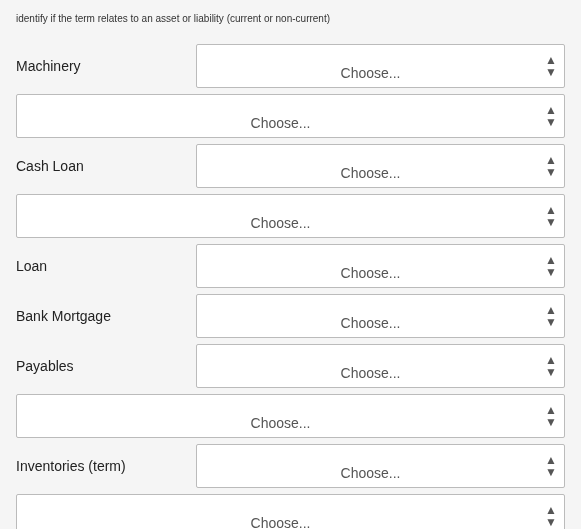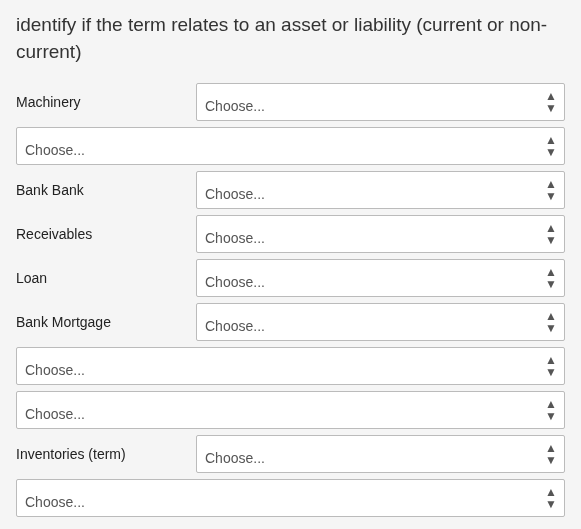--- a/index.html
+++ b/index.html
@@ -10,21 +10,21 @@
 
     body {
       font-family: Arial, sans-serif;
       background: #f5f5f5;
       width: 581px;
       min-height: 529px;
       padding: 12px 16px;
     }
 
     .instruction {
-      font-size: 19px;
+      font-size: 10px;
       color: #333;
       margin-bottom: 18px;
       line-height: 1.4;
     }
 
     .row {
       display: flex;
       align-items: center;
       margin-bottom: 6px;
     }
@@ -36,30 +36,31 @@
       padding-right: 10px;
     }
 
     .select-wrapper {
       position: relative;
       flex: 1;
     }
 
     .select-wrapper select {
       width: 100%;
-      padding: 14px 28px 6px 8px;
+      padding: 20px 28px 6px 8px;
       font-size: 14px;
       color: #555;
       background: #fff;
       border: 1px solid #bbb;
       border-radius: 2px;
       appearance: none;
       -webkit-appearance: none;
       cursor: pointer;
       outline: none;
+      text-align: center;
     }
 
     .select-wrapper .arrow {
       position: absolute;
       right: 8px;
       top: 50%;
       transform: translateY(-50%);
       pointer-events: none;
       font-size: 12px;
       color: #555;
@@ -86,48 +87,48 @@
           <span class="arrow-down">▼</span>
         </span></div>
     </div>
     <div class="row">
       <div class="select-wrapper"><select><option value="">Choose...</option><option value="current-asset">Current Asset</option><option value="non-current-asset">Non-Current Asset</option><option value="current-liability">Current Liability</option><option value="non-current-liability">Non-Current Liability</option></select><span class="arrow">
           <span class="arrow-up">▲</span>
           <span class="arrow-down">▼</span>
         </span></div>
     </div>
     <div class="row">
-      <span class="label">Bank Bank</span>
+      <span class="label">Cash Loan</span>
       <div class="select-wrapper"><select><option value="">Choose...</option><option value="current-asset">Current Asset</option><option value="non-current-asset">Non-Current Asset</option><option value="current-liability">Current Liability</option><option value="non-current-liability">Non-Current Liability</option></select><span class="arrow">
           <span class="arrow-up">▲</span>
           <span class="arrow-down">▼</span>
         </span></div>
     </div>
     <div class="row">
-      <span class="label">Receivables</span>
       <div class="select-wrapper"><select><option value="">Choose...</option><option value="current-asset">Current Asset</option><option value="non-current-asset">Non-Current Asset</option><option value="current-liability">Current Liability</option><option value="non-current-liability">Non-Current Liability</option></select><span class="arrow">
           <span class="arrow-up">▲</span>
           <span class="arrow-down">▼</span>
         </span></div>
     </div>
     <div class="row">
       <span class="label">Loan</span>
       <div class="select-wrapper"><select><option value="">Choose...</option><option value="current-asset">Current Asset</option><option value="non-current-asset">Non-Current Asset</option><option value="current-liability">Current Liability</option><option value="non-current-liability">Non-Current Liability</option></select><span class="arrow">
           <span class="arrow-up">▲</span>
           <span class="arrow-down">▼</span>
         </span></div>
     </div>
     <div class="row">
       <span class="label">Bank Mortgage</span>
       <div class="select-wrapper"><select><option value="">Choose...</option><option value="current-asset">Current Asset</option><option value="non-current-asset">Non-Current Asset</option><option value="current-liability">Current Liability</option><option value="non-current-liability">Non-Current Liability</option></select><span class="arrow">
           <span class="arrow-up">▲</span>
           <span class="arrow-down">▼</span>
         </span></div>
     </div>
     <div class="row">
+      <span class="label">Payables</span>
       <div class="select-wrapper"><select><option value="">Choose...</option><option value="current-asset">Current Asset</option><option value="non-current-asset">Non-Current Asset</option><option value="current-liability">Current Liability</option><option value="non-current-liability">Non-Current Liability</option></select><span class="arrow">
           <span class="arrow-up">▲</span>
           <span class="arrow-down">▼</span>
         </span></div>
     </div>
     <div class="row">
       <div class="select-wrapper"><select><option value="">Choose...</option><option value="current-asset">Current Asset</option><option value="non-current-asset">Non-Current Asset</option><option value="current-liability">Current Liability</option><option value="non-current-liability">Non-Current Liability</option></select><span class="arrow">
           <span class="arrow-up">▲</span>
           <span class="arrow-down">▼</span>
         </span></div>

